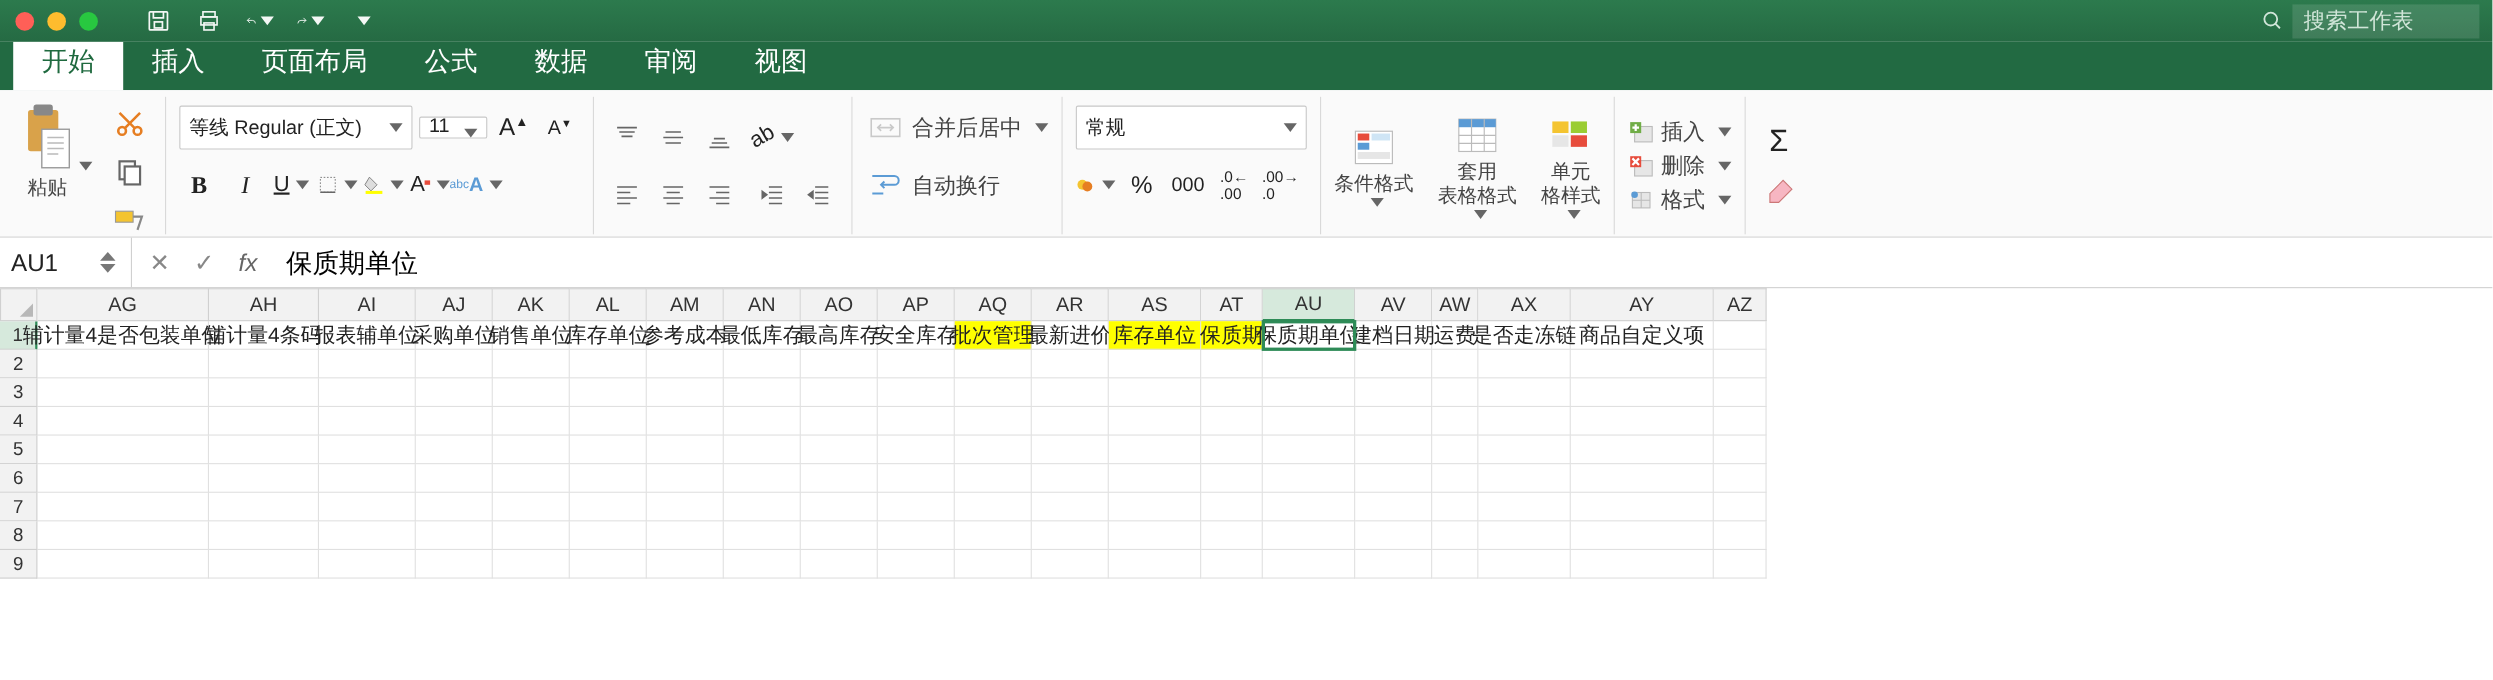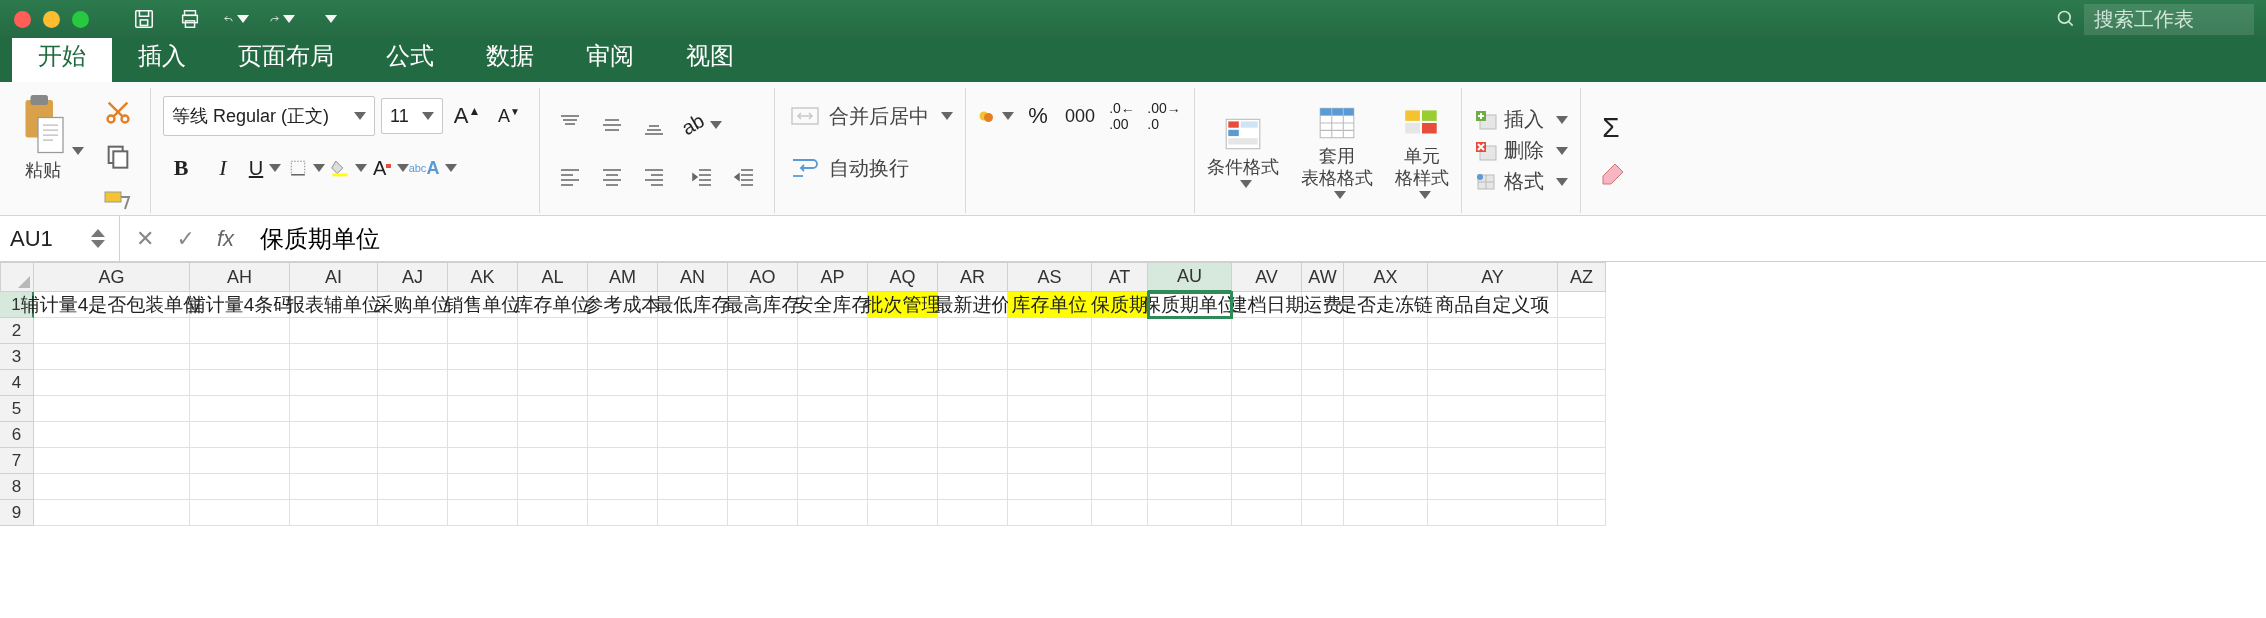--- a/index.html
+++ b/index.html
@@ -31,21 +31,21 @@
   .lbl { font-size: 20px; text-align:center; color:#444;}
   .combo { height: 40px; border:1px solid #c8c8c8; background:#fff; display:inline-flex; align-items:center; padding:0 8px; border-radius:2px;}
   .caret { width:0;height:0;border-left:6px solid transparent;border-right:6px solid transparent;border-top:8px solid #666; margin-left:6px;}
   .btnico { width:36px; height:36px; display:flex; align-items:center; justify-content:center; border-radius:3px; }
   .stack { display:flex; flex-direction:column; align-items:center; gap:2px; }
   .biglabel { font-size:18px; color:#444; line-height:1.2; text-align:center;}
   .row { display:flex; align-items:center; gap:6px;}
   svg { display:block; }
   .svgbtn { width:42px;height:42px;}
   .gray { color:#999; }
-  .smallcombo{height:36px;}
+  .smallcombo{height:20px;align-items:flex-end;}
 
   
   .fbar { height: 46px; border-bottom:1px solid #d0d0d0; display:flex; align-items:center; }
   .namebox { width: 120px; border-right:1px solid #d0d0d0; height:100%; display:flex; align-items:center; padding:0 10px; font-size:22px; }
   .stepper { display:flex; flex-direction:column; margin-left:auto; padding-right:4px;}
   .step { width:0;height:0;border-left:7px solid transparent;border-right:7px solid transparent;}
   .step.u{border-bottom:8px solid #777;margin-bottom:3px;} .step.d{border-top:8px solid #777;}
   .fctrl { display:flex; align-items:center; gap:22px; padding:0 16px; color:#888; font-size:22px;}
   .fx { font-style:italic; color:#666; }
   .finput { flex:1; padding:0 10px; font-size:24px; border:none; outline:none; background:transparent;}
@@ -301,20 +301,26 @@
             <path d="M2 4h20a4 4 0 010 8H10"></path>
             <path d="M13 9l-3 3 3 3"></path>
             <path d="M2 20h10"></path>
           </svg>
         </div>
       <span class="lbl">自动换行</span>
     </div>
   </div>
 
   <div class="group">
+    <div class="grow">
+      <div class="combo" style="width:210px">
+          <span>常规</span>
+          <span class="caret" style="margin-left:auto"></span>
+        </div>
+    </div>
     <div class="grow">
       <div class="btnico">
           <svg width="24" height="24" viewBox="0 0 24 24">
             <circle cx="8" cy="12" r="6" fill="#f4c430"></circle>
             <circle cx="14" cy="14" r="6" fill="#e67e22"></circle>
           </svg>
           <span class="caret"></span>
         </div>
       <div class="btnico">
           <span style="font-size:22px">%</span>

